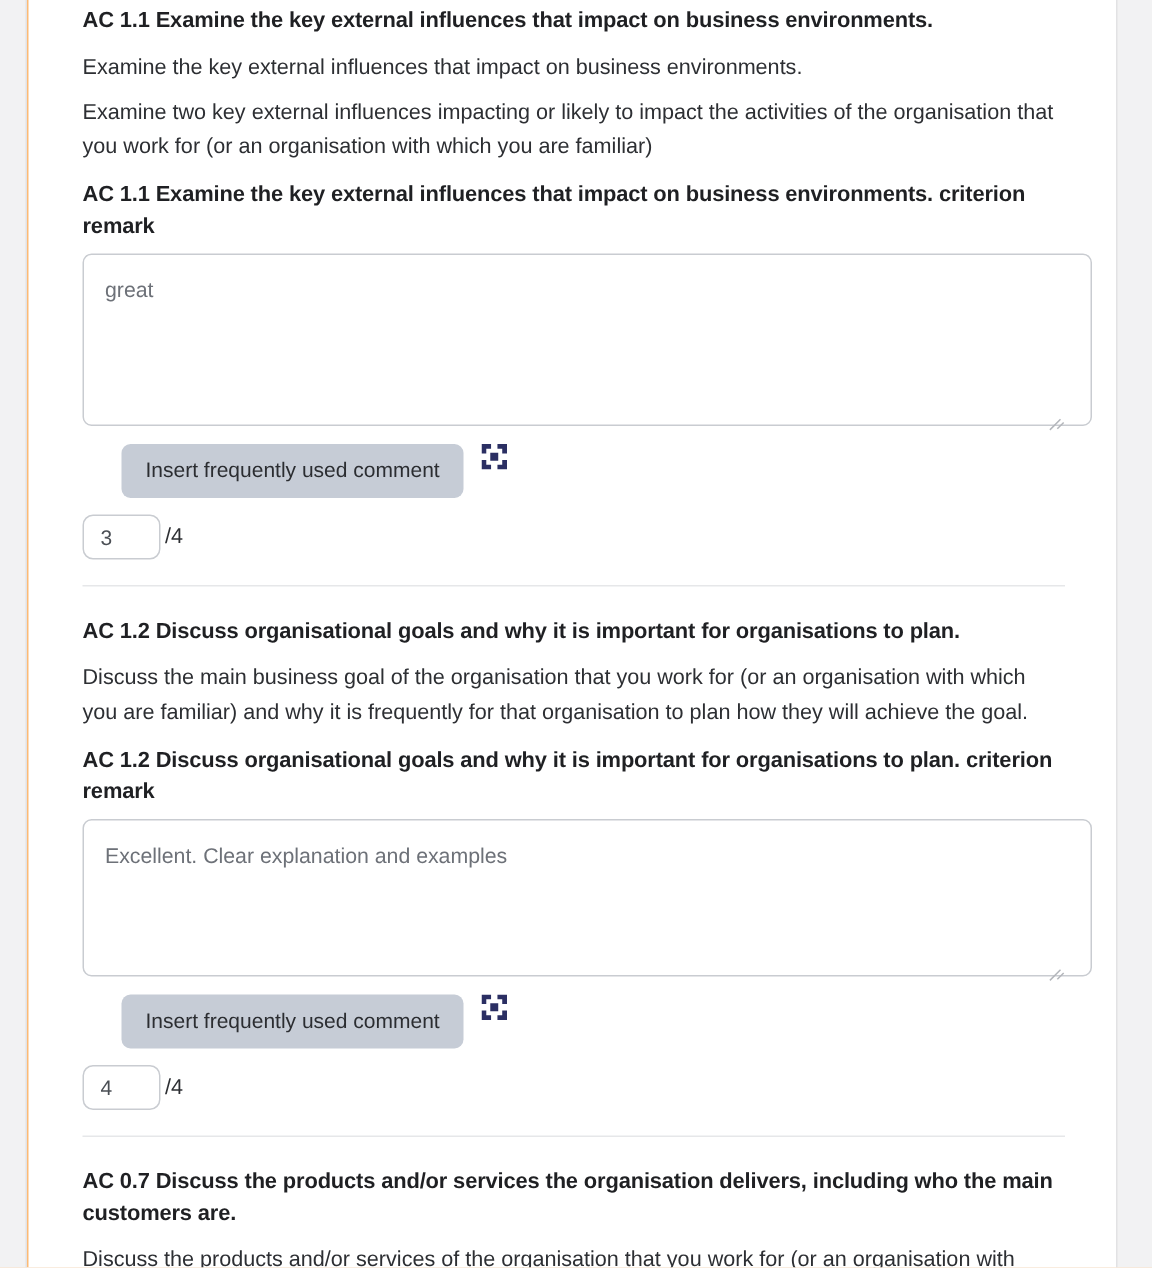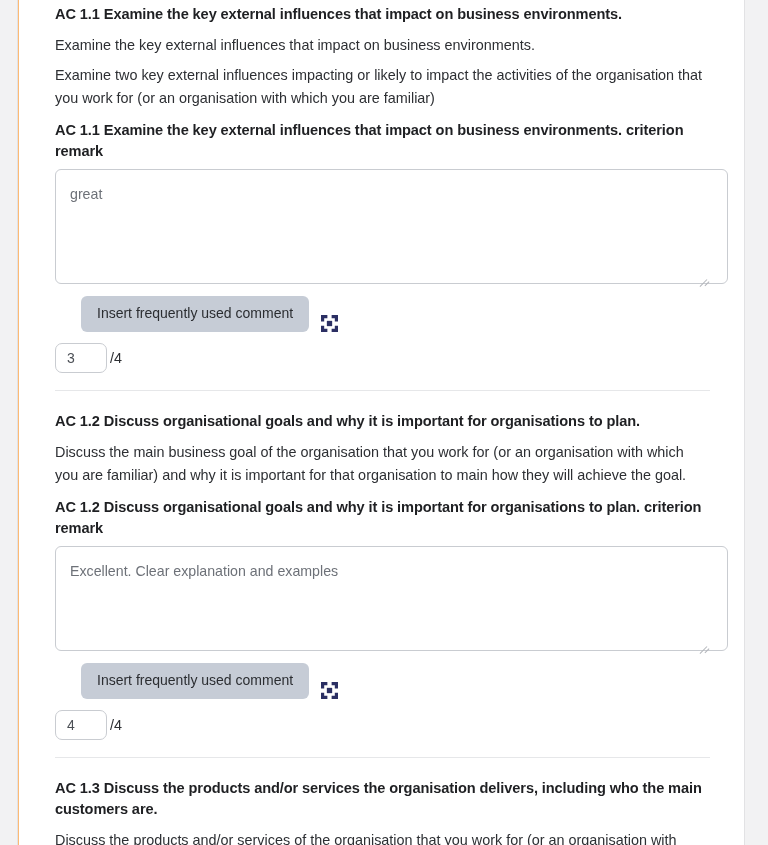--- a/index.html
+++ b/index.html
@@ -120,21 +120,21 @@
     height: 1px;
     right: 0;
     transform-origin: right center;
   }
   .resize-grip i:nth-child(1) { width: 10px; bottom: 1px; transform: rotate(-45deg); }
   .resize-grip i:nth-child(2) { width: 6px;  bottom: 1px; transform: rotate(-45deg) translateX(0) translateY(3px); }
 
   
   .insert-row {
     display: flex;
-    align-items: flex-end;
+    align-items: flex-start;
     margin-top: 12px;
     padding-left: 26px;
   }
 
   .insert-btn {
     background: #c6ccd6;
     border: none;
     border-radius: 6px;
     padding: 9px 16px 10px 16px;
     font-size: 14px;
@@ -234,21 +234,21 @@
           <input class="score-input" type="text" value="3" style="">
           <span class="score-max">/4</span>
         </div>
       </section>
 
       <hr class="divider">
 
       <section class="criterion">
         <h3 class="criterion-title">AC 1.2 Discuss organisational goals and why it is important for organisations to plan.</h3>
 
-        <p class="criterion-desc">Discuss the main business goal of the organisation that you work for (or an organisation with which you are familiar) and why it is important for that organisation to main how they will achieve the goal.</p>
+        <p class="criterion-desc">Discuss the main business goal of the organisation that you work for (or an organisation with which you are familiar) and why it is frequently for that organisation to plan how they will achieve the goal.</p>
 
         <div class="remark-label">AC 1.2 Discuss organisational goals and why it is important for organisations to plan. criterion remark</div>
 
         <div class="remark-wrap">
           <textarea class="remark-box tall2" style="">Excellent. Clear explanation and examples</textarea>
           <span class="resize-grip">
             <i></i>
               <i></i>
           </span>
         </div>
@@ -268,21 +268,21 @@
 
         <div class="score-row">
           <input class="score-input" type="text" value="4" style="">
           <span class="score-max">/4</span>
         </div>
       </section>
 
       <hr class="divider">
 
       <section class="criterion">
-        <h3 class="criterion-title">AC 1.3 Discuss the products and/or services the organisation delivers, including who the main customers are.</h3>
+        <h3 class="criterion-title">AC 0.7 Discuss the products and/or services the organisation delivers, including who the main customers are.</h3>
 
         <p class="criterion-desc">Discuss the products and/or services of the organisation that you work for (or an organisation with which you are familiar) and discuss the organisation's main customers.</p>
 
       </section>
 
     </div>
   </div>
 </div>
 
 </body></html>

